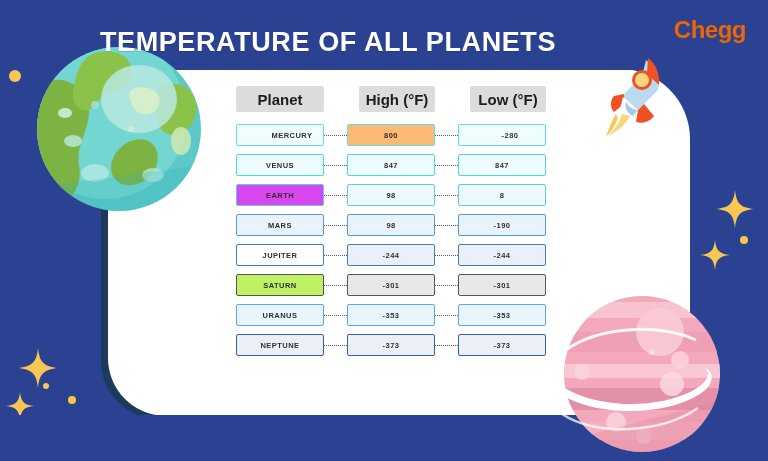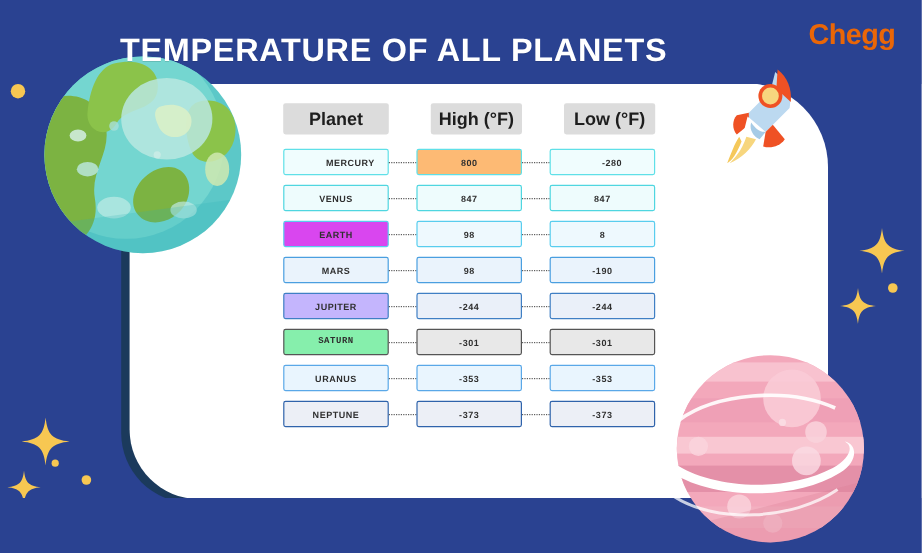--- a/index.html
+++ b/index.html
@@ -282,32 +282,32 @@
           <div class="gap">
             <div class="dots"></div>
           </div>
           <div class="cell c-val" style="border: 1.8px solid rgb(74, 159, 224); background: rgb(234, 243, 252); border-radius: 2px;">98</div>
           <div class="gap">
             <div class="dots"></div>
           </div>
           <div class="cell c-val" style="border: 1.8px solid rgb(74, 159, 224); background: rgb(234, 243, 252); border-radius: 2px;">-190</div>
         </div>
         <div class="trow">
-          <div class="cell c-planet" style="border: 1.8px solid rgb(63, 127, 196); background: #c4b5fd; border-radius: 2px;">JUPITER</div>
+          <div class="cell c-planet" style="border: 1.8px solid rgb(63, 127, 196); background: #ffffff; border-radius: 2px;">JUPITER</div>
           <div class="gap">
             <div class="dots"></div>
           </div>
           <div class="cell c-val" style="border: 1.8px solid rgb(63, 127, 196); background: rgb(234, 240, 249); border-radius: 2px;">-244</div>
           <div class="gap">
             <div class="dots"></div>
           </div>
           <div class="cell c-val" style="border: 1.8px solid rgb(63, 127, 196); background: rgb(234, 240, 249); border-radius: 2px;">-244</div>
         </div>
         <div class="trow">
-          <div class="cell c-planet" style="border: 1.8px solid rgb(85, 85, 85); background: #86efac; border-radius: 2px; font-family: Liberation Mono, monospace;">SATURN</div>
+          <div class="cell c-planet" style="border: 1.8px solid rgb(85, 85, 85); background: #bef264; border-radius: 2px;">SATURN</div>
           <div class="gap">
             <div class="dots"></div>
           </div>
           <div class="cell c-val" style="border: 1.8px solid rgb(85, 85, 85); background: rgb(232, 232, 232); border-radius: 2px;">-301</div>
           <div class="gap">
             <div class="dots"></div>
           </div>
           <div class="cell c-val" style="border: 1.8px solid rgb(85, 85, 85); background: rgb(232, 232, 232); border-radius: 2px;">-301</div>
         </div>
         <div class="trow">

